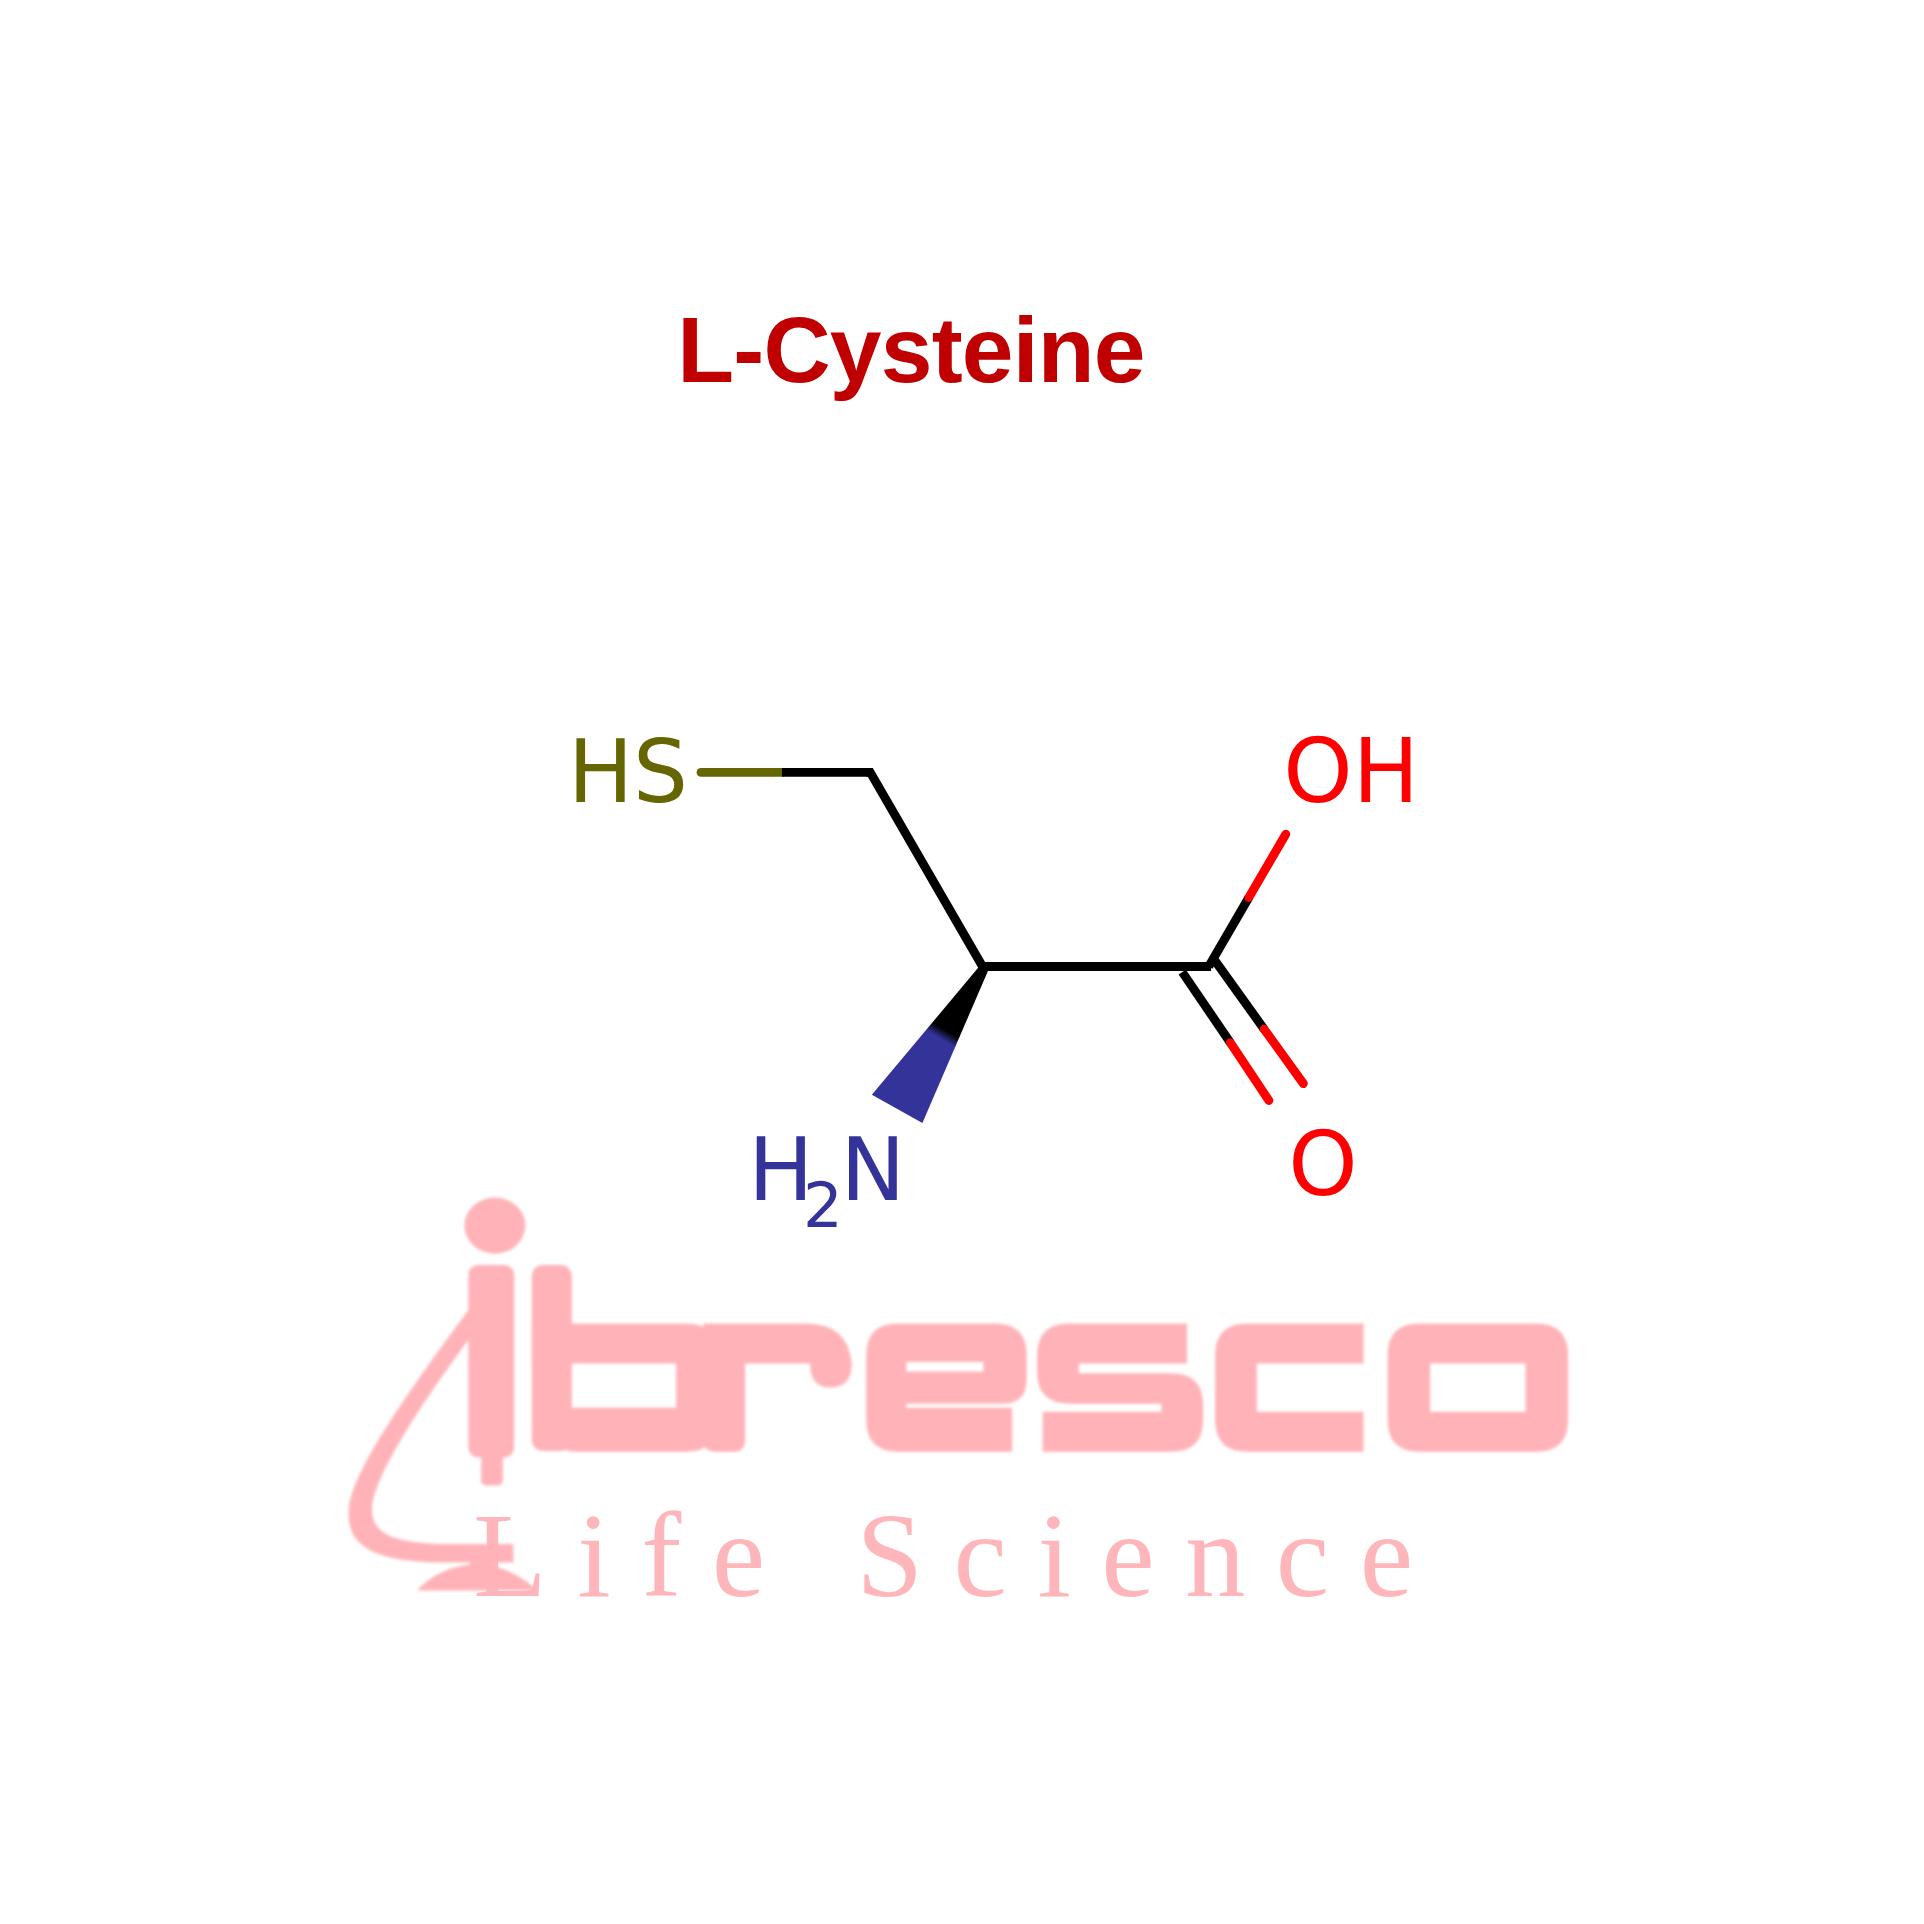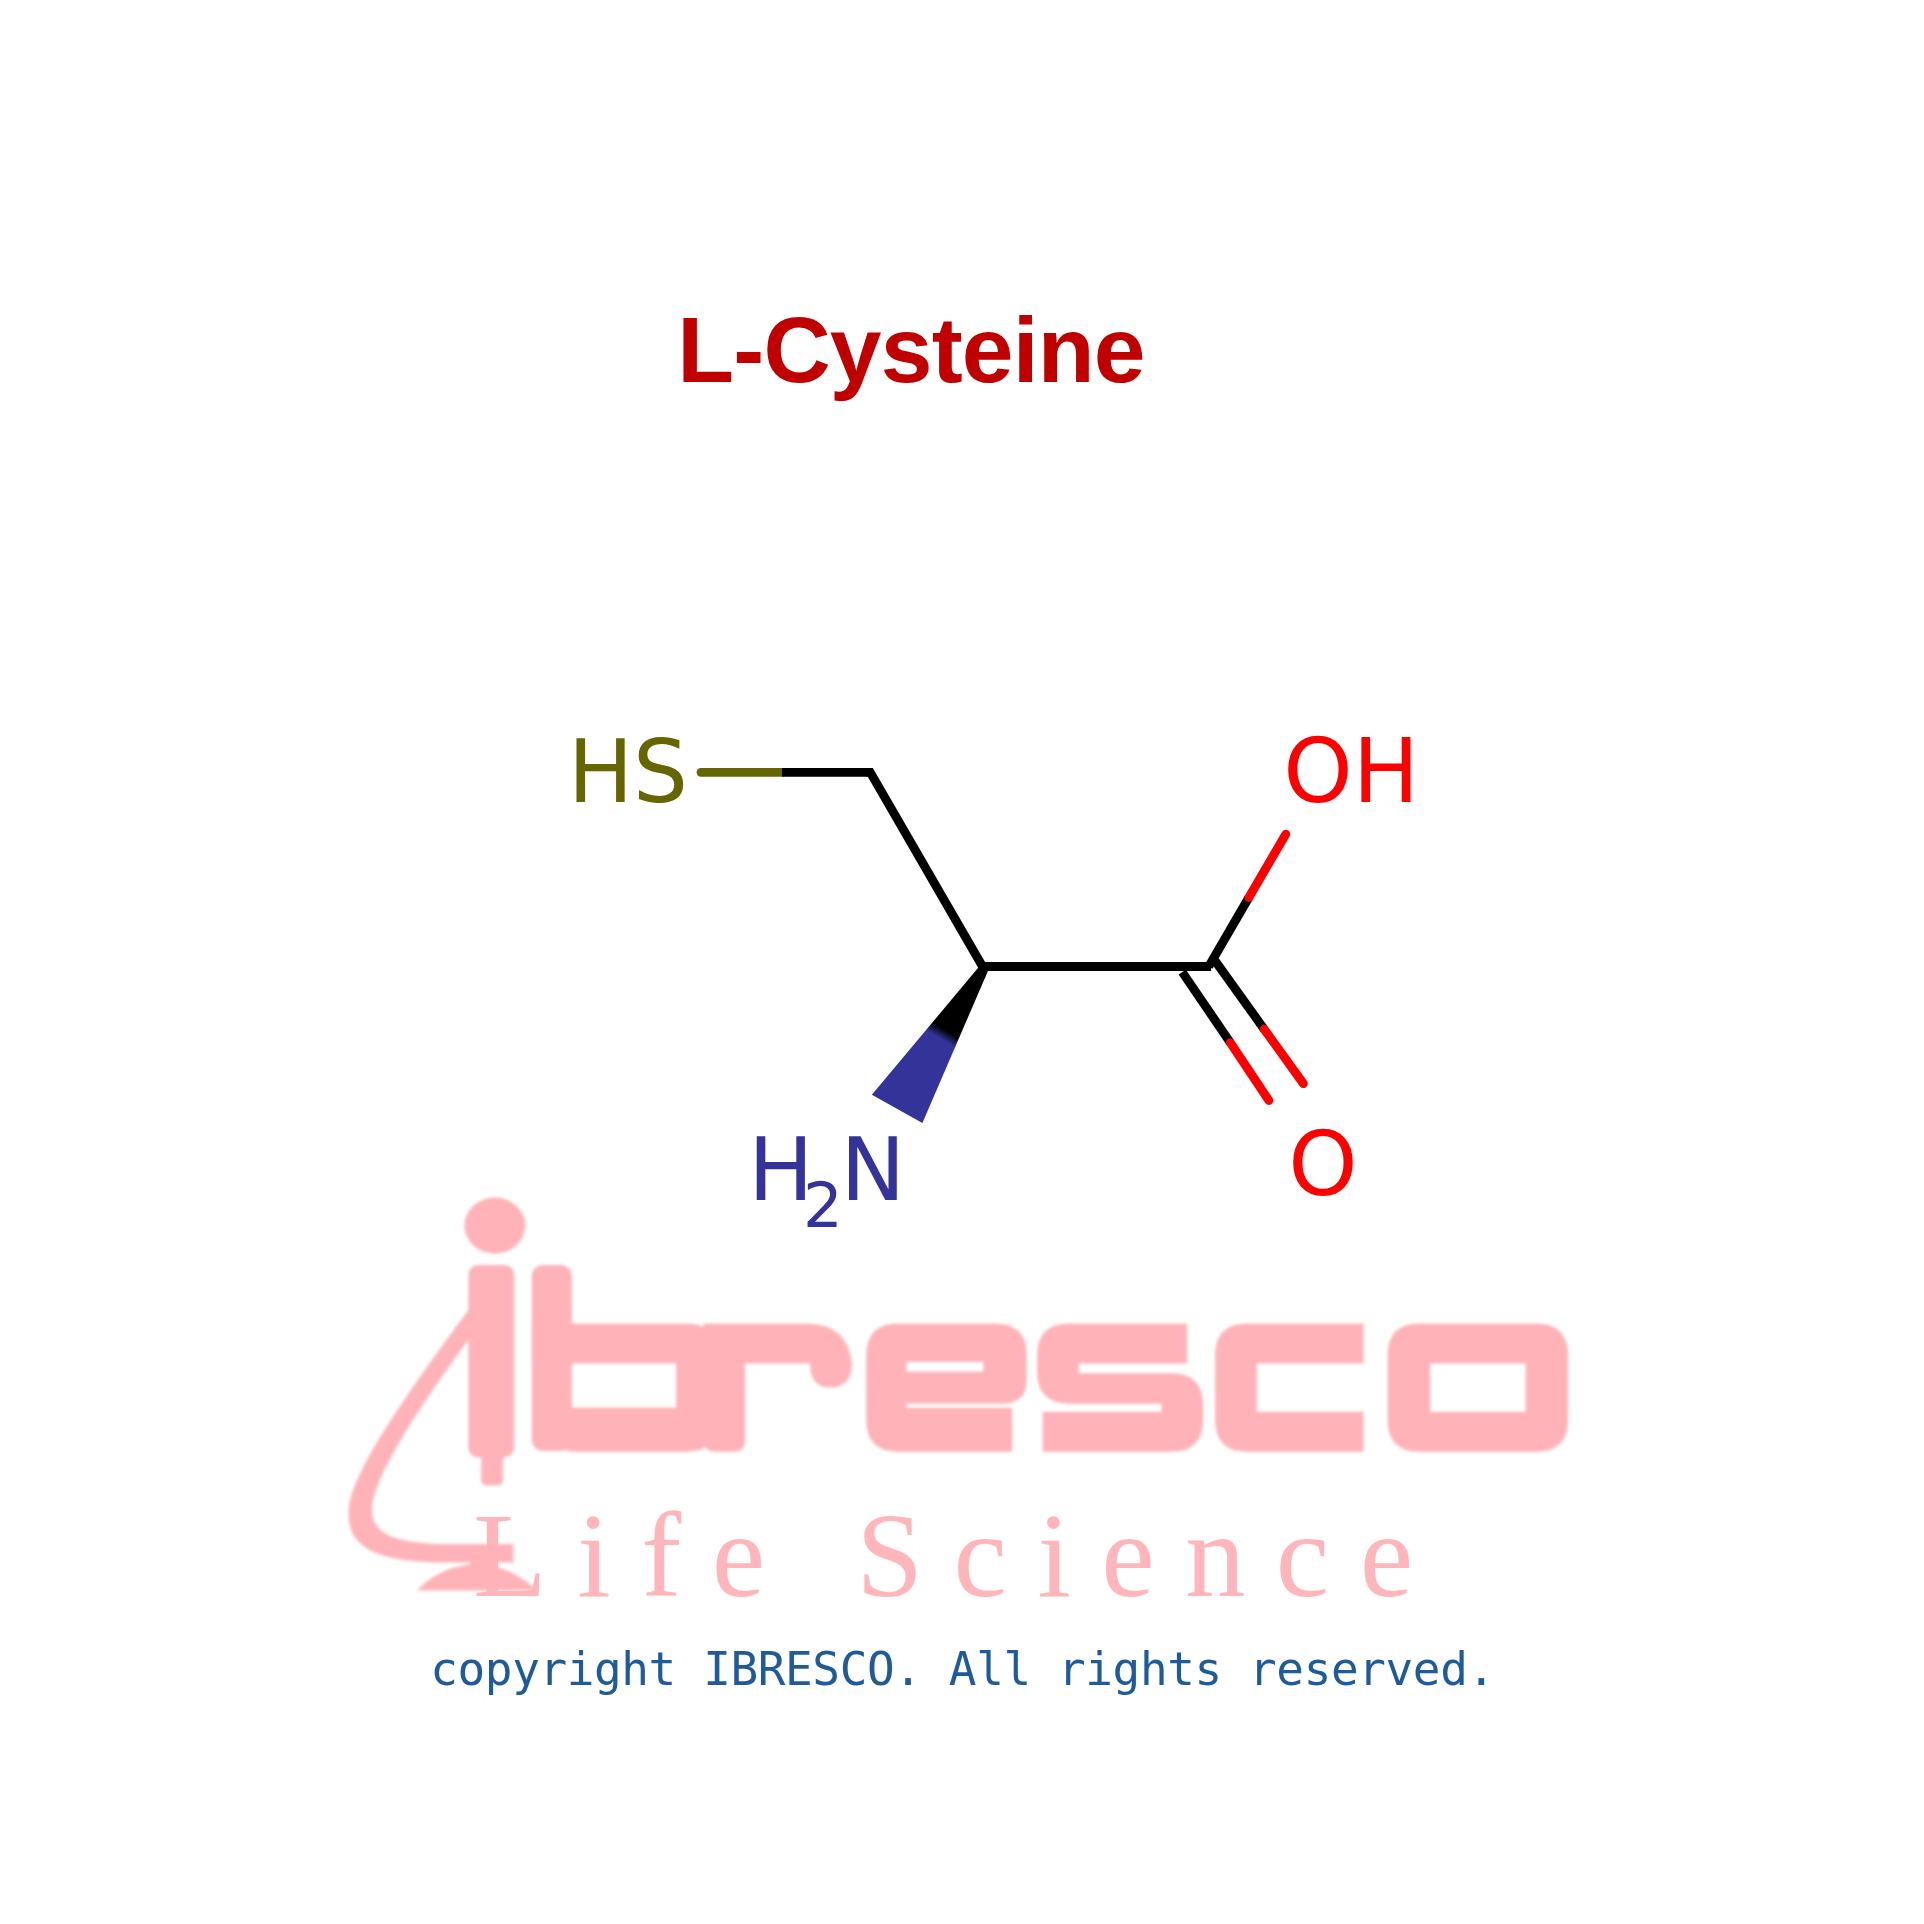--- a/index.html
+++ b/index.html
@@ -131,15 +131,14 @@
 
     <text class="atom-label" x="1606" y="1490" font-family="Liberation Serif, serif" font-size="110" fill="#FF0000">O</text>
 
     <g>
       <text class="atom-label" x="933" y="1496" font-size="108" fill="#333399">H</text>
       <text class="atom-label" x="1001" y="1530" font-size="78" fill="#333399">2</text>
       <text class="atom-label" x="1048" y="1496" font-size="108" fill="#333399">N</text>
     </g>
   </svg>
 
-  <div class="copyright">copyright IBRESCO. All rights reserved.</div>
 </div>
 
 
 </body></html>

